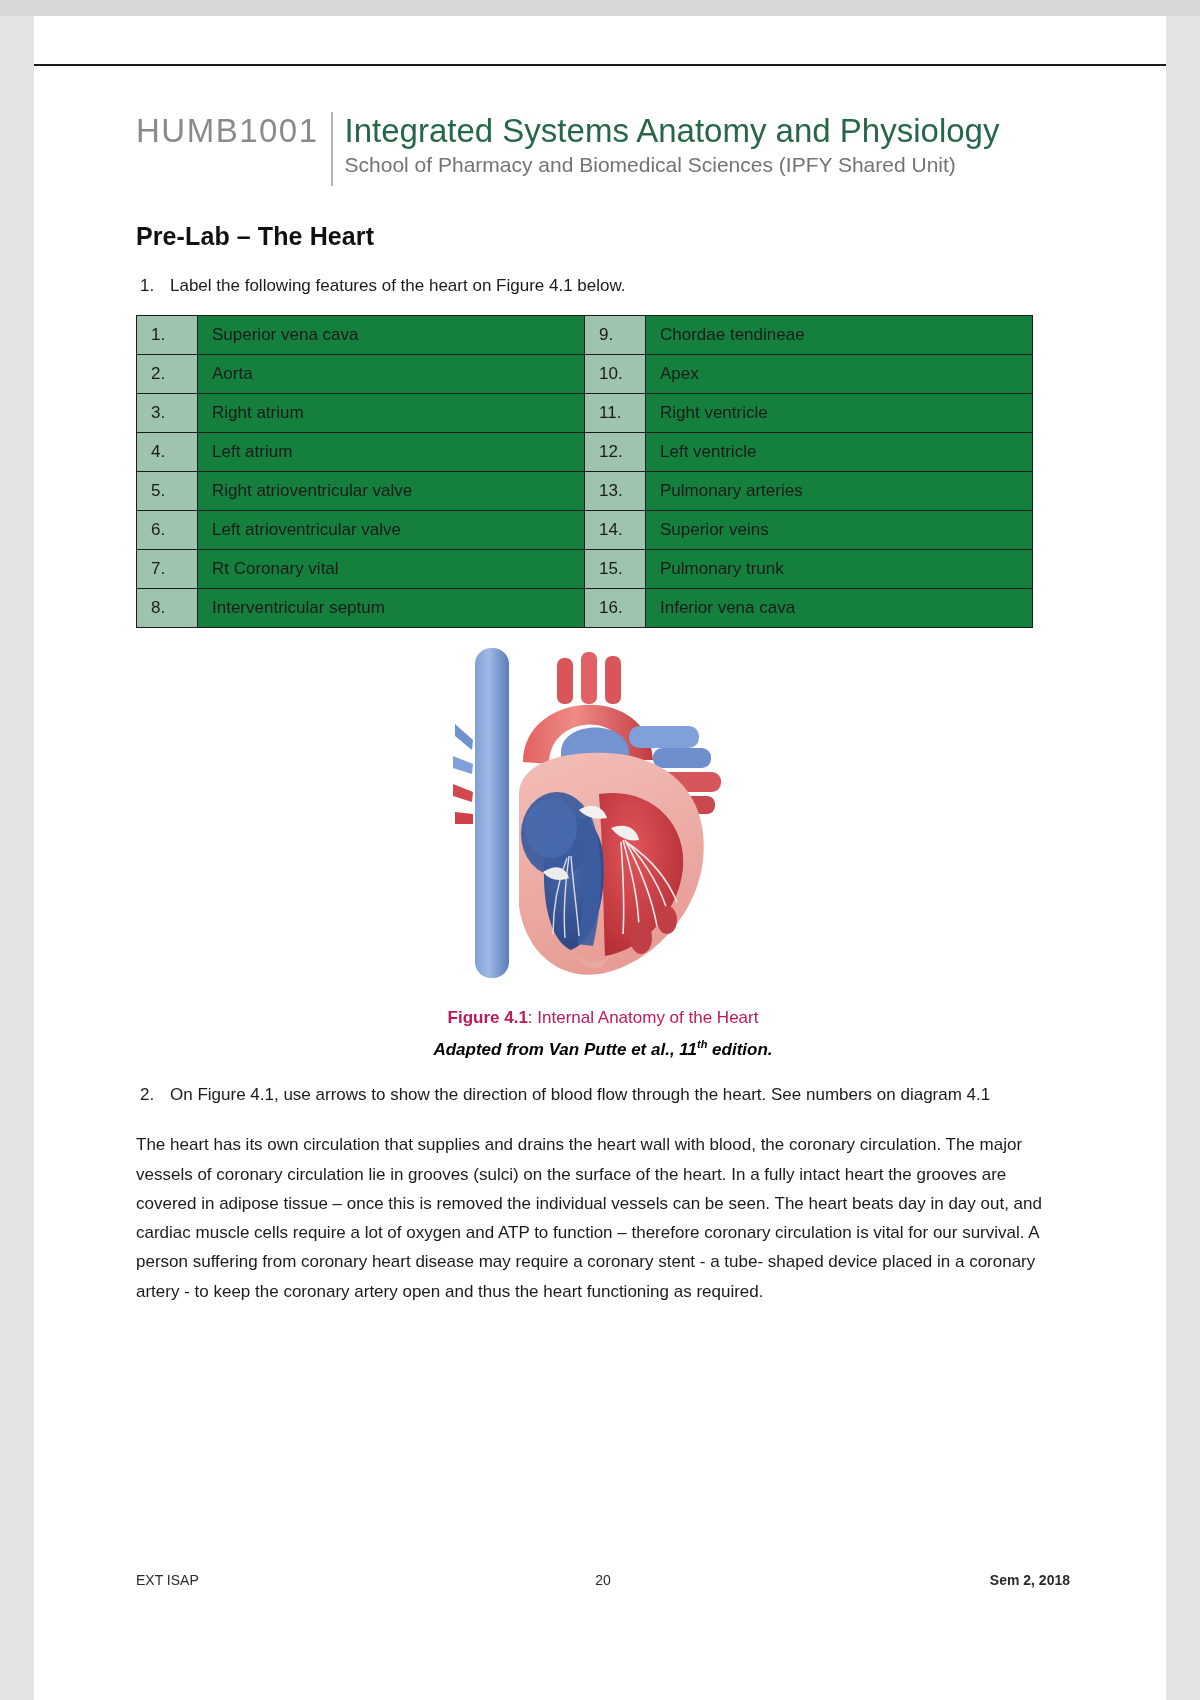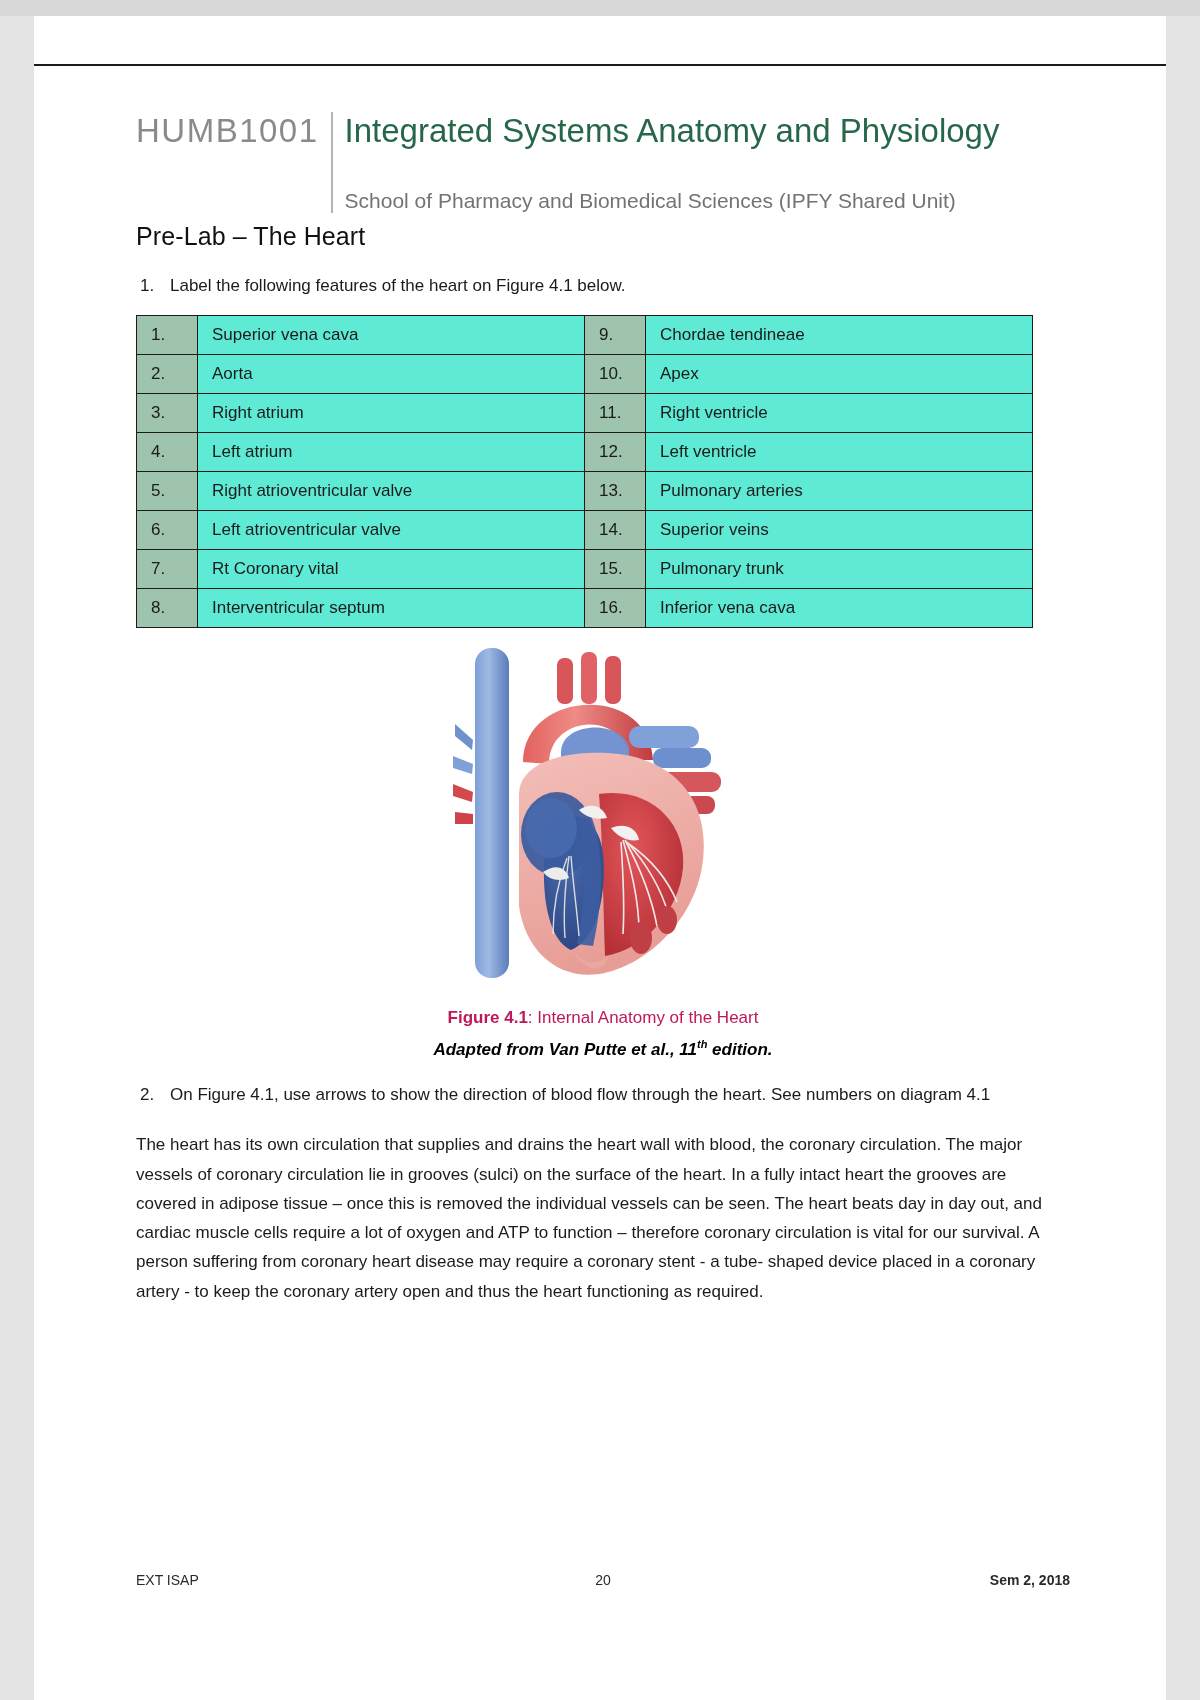--- a/index.html
+++ b/index.html
@@ -74,42 +74,41 @@
   .banner-bar {
     width: 2px;
     align-self: stretch;
     background: #b4b4b4;
     margin: 0 12px;
     min-height: 74px;
   }
   .banner-texts {
     display: flex;
     flex-direction: column;
-    gap: 36px;
   }
   .course-title {
     font-size: 33px;
     color: #276749;
     font-weight: 400;
     letter-spacing: 0px;
     white-space: nowrap;
     line-height: 1.08;
   }
   .course-sub {
     font-size: 21px;
     color: #737373;
     font-weight: 400;
     white-space: nowrap;
     margin-top: 4px;
   }
 
   
   h1.doc-title {
     font-size: 25px;
-    font-weight: normal;
+    font-weight: bold;
     color: #111;
     margin: 22px 0 0 0;
     letter-spacing: 0.1px;
   }
   h2.sec-title {
     font-size: 20px;
     font-weight: bold;
     color: #111;
     margin: 28px 0 0 0;
   }
@@ -145,21 +144,21 @@
     padding: 0 0 0 14px;
     vertical-align: middle;
   }
   td.num-cell {
     background: #9ec4ad;
     width: 46px;
     font-weight: 400;
     padding-left: 12px;
   }
   td.txt-cell {
-    background: #5eead4;
+    background: #15803d;
     width: 372px;
   }
 
   
   .figure-wrap {
     margin-top: 16px;
     text-align: center;
   }
   .figure-holder {
     display: inline-block;

